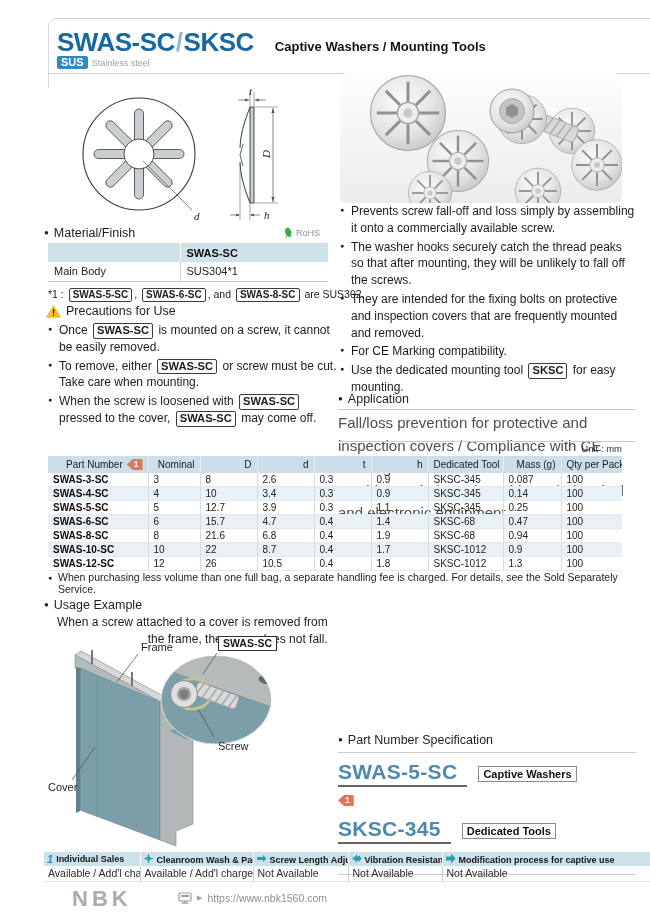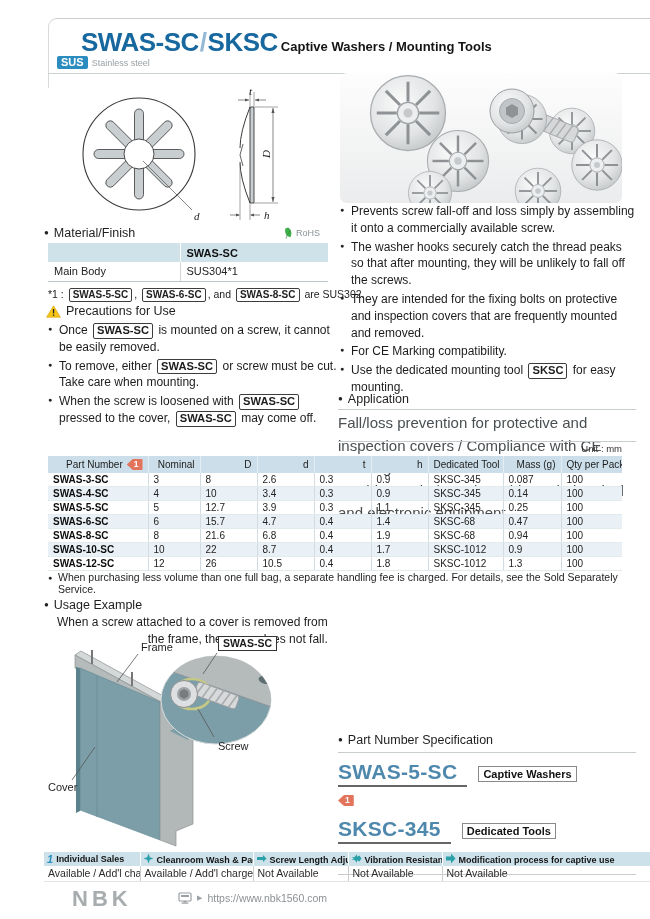--- a/index.html
+++ b/index.html
@@ -12,21 +12,21 @@
 
   
   .frame-corner {
     position: absolute; left: 48px; top: 18px; right: 0; height: 70px;
     border-top: 1px solid #c9cdcf; border-left: 1px solid #d6dadb;
     border-top-left-radius: 9px;
   }
   .header-rule { position: absolute; left: 48px; top: 73px; right: 0; height: 1px; background: #ccd1d3; }
 
   
-  .header-line { position: absolute; left: 57px; top: 27px; display: flex; align-items: baseline; gap: 3px; white-space: nowrap; margin-left: 24px; }
+  .header-line { position: absolute; left: 57px; top: 27px; display: flex; align-items: baseline; gap: 21px; white-space: nowrap; }
   .main-title { font-size: 26px; font-weight: bold; color: #17689f; letter-spacing: -0.5px; }
   .title-sep { color: #93b9d4; padding: 0 1px; }
   .subtitle { font-size: 13px; font-weight: bold; color: #141414; }
   .sus-line { position: absolute; left: 57px; top: 56px; display: flex; align-items: center; gap: 4px; }
   .sus-badge { background: #2b8cc0; color: #fff; font-size: 11px; font-weight: bold; padding: 0px 4px 1px; border-radius: 2px; }
   .sus-label { font-size: 9px; color: #9aa0a4; }
 
   
   .sec-h { font-size: 12.5px; color: #1e1e1e; white-space: nowrap; }
   .sec-dot { font-size: 8px; vertical-align: 2px; margin-right: 5px; color: #222; }

